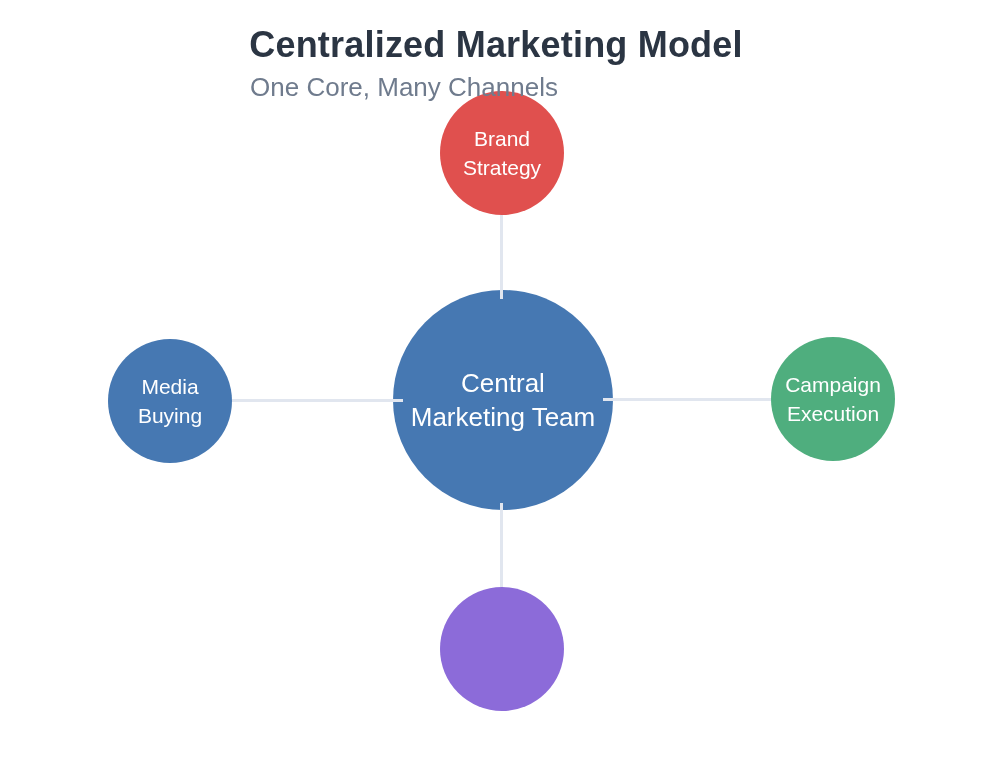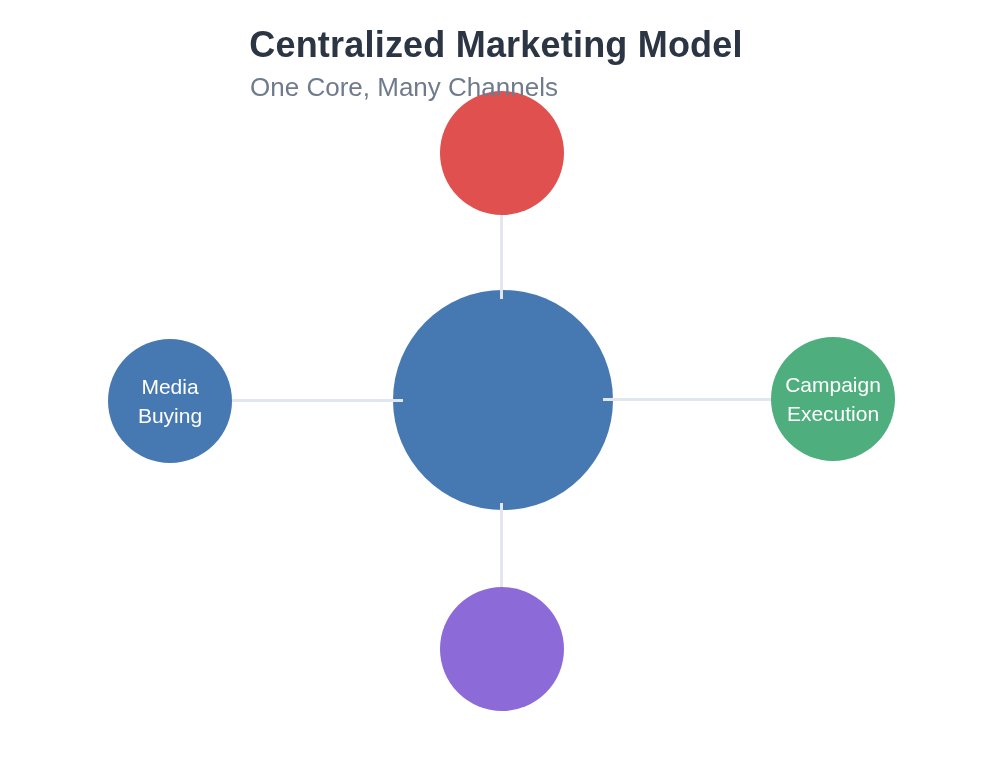--- a/index.html
+++ b/index.html
@@ -91,18 +91,22 @@
   <div class="connector v bottom-line"></div>
   <div class="connector h left-line"></div>
   <div class="connector h right-line"></div>
 
   <div class="node center"></div>
   <div class="node top"></div>
   <div class="node left"></div>
   <div class="node right"></div>
   <div class="node bottom"></div>
 
+  <div class="node-label label center">Central
+Marketing Team</div>
+  <div class="node-label label top">Brand
+Strategy</div>
   <div class="node-label label right">Campaign
 Execution</div>
   <div class="node-label label left">Media
 Buying</div>
 
 </div>
 
 </body></html>

